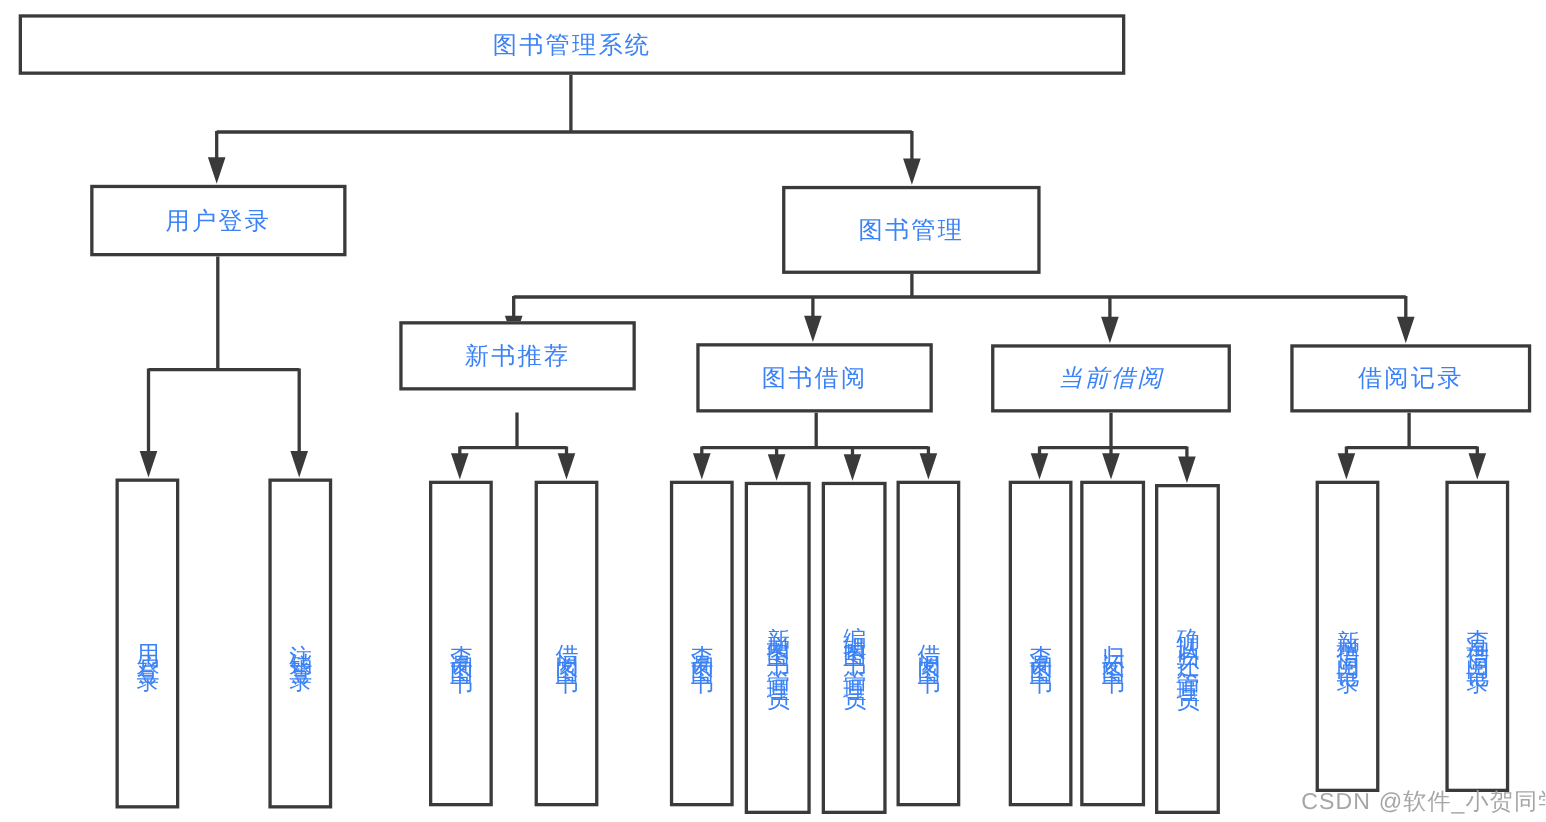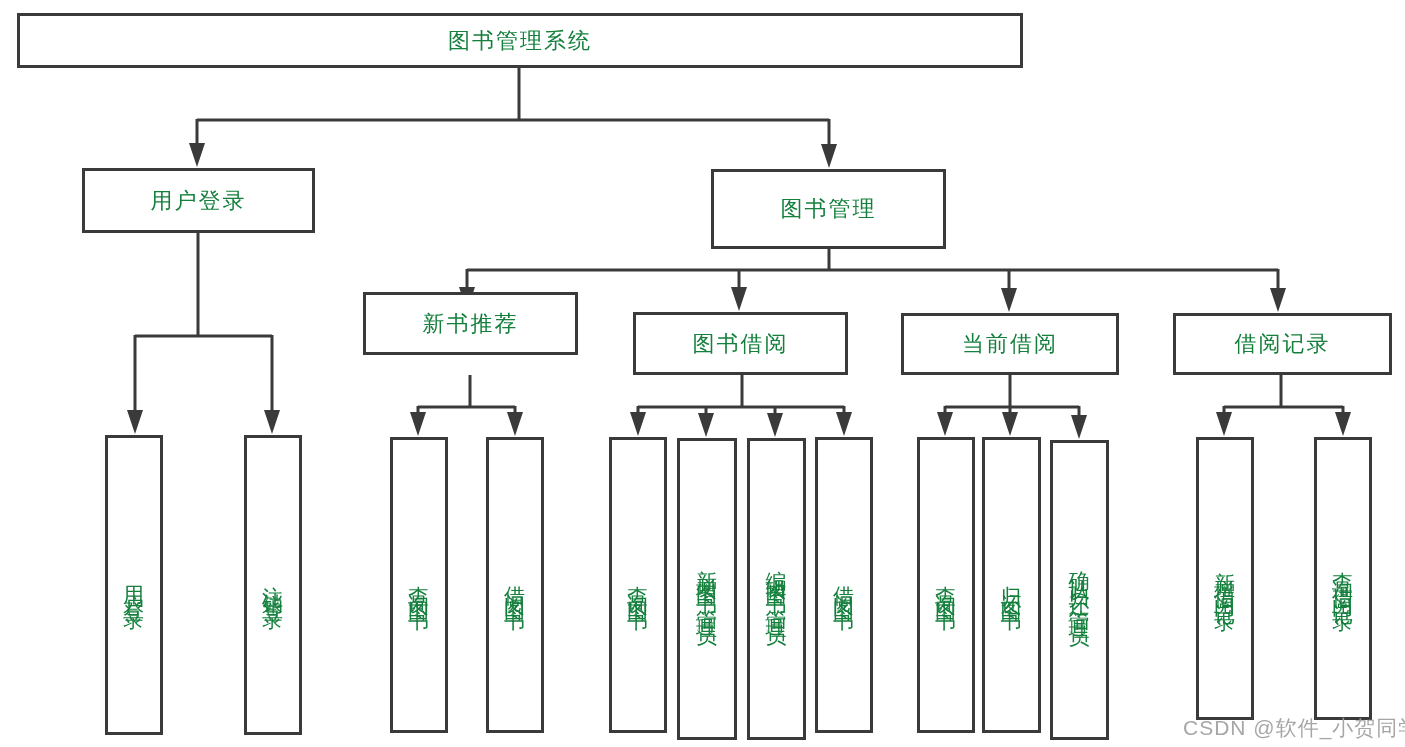--- a/index.html
+++ b/index.html
@@ -22,21 +22,21 @@
     top: 0;
     width: 1405px;
     height: 747px;
     pointer-events: none;
   }
   .node {
     position: absolute;
     box-sizing: border-box;
     border: 3px solid #3a3a3a;
     background: #ffffff;
-    color: #15803d;
+    color: #3b82f6;
     display: flex;
     align-items: center;
     justify-content: center;
     text-align: center;
   }
   .h-node {
     font-size: 22px;
     letter-spacing: 2px;
     white-space: nowrap;
   }
@@ -109,21 +109,21 @@
     </g>
   </svg>
 
   <div class="node h-node" style="left:17px; top:13px; width:1006px; height:55px;">图书管理系统</div>
 
   <div class="node h-node" style="left:82px; top:168px; width:233px; height:65px;">用户登录</div>
   <div class="node h-node" style="left:711px; top:169px; width:235px; height:80px;">图书管理</div>
 
   <div class="node h-node" style="left:363px; top:292px; width:215px; height:63px;">新书推荐</div>
   <div class="node h-node" style="left:633px; top:312px; width:215px; height:63px;">图书借阅</div>
-  <div class="node h-node" style="left:901px; top:313px; width:218px; height:62px;">当前借阅</div>
+  <div class="node h-node" style="left:901px; top:313px; width:218px; height:62px;font-style:italic;">当前借阅</div>
   <div class="node h-node" style="left:1173px; top:313px; width:219px; height:62px;">借阅记录</div>
 
   <div class="node v-node" style="left:105px; top:435px; width:58px; height:300px;">用户登录</div>
   <div class="node v-node" style="left:244px; top:435px; width:58px; height:300px;">注销登录</div>
 
   <div class="node v-node" style="left:390px; top:437px; width:58px; height:296px;">查询图书</div>
   <div class="node v-node" style="left:486px; top:437px; width:58px; height:296px;">借阅图书</div>
 
   <div class="node v-node" style="left:609px; top:437px; width:58px; height:296px;">查询图书</div>
   <div class="node v-node" style="left:677px; top:438px; width:60px; height:302px;">新增图书（管理员）</div>

